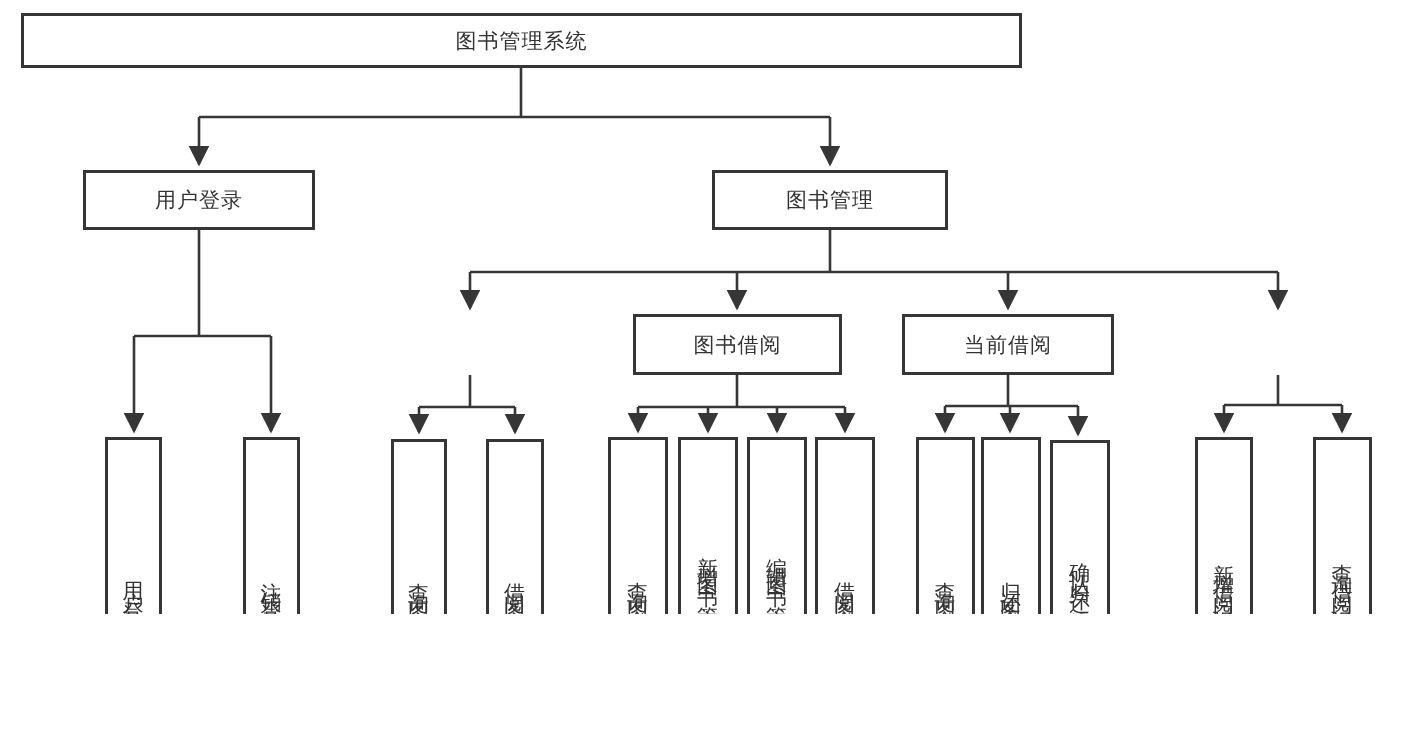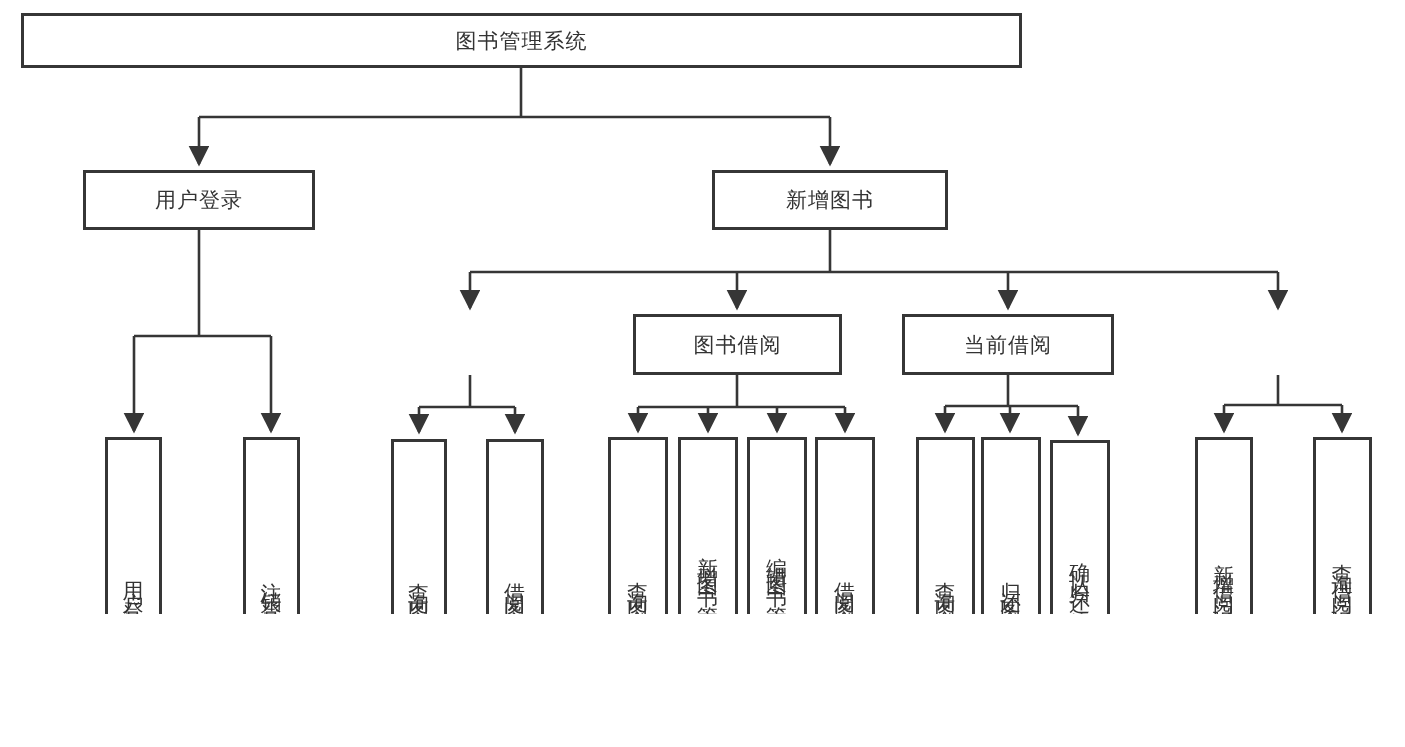--- a/index.html
+++ b/index.html
@@ -104,21 +104,21 @@
   </svg>
 
   <div class="node h" style="left:21px;top:13px;width:1001px;height:55px">
     <span>图书管理系统</span>
   </div>
 
   <div class="node h" style="left:83px;top:170px;width:232px;height:60px">
     <span>用户登录</span>
   </div>
   <div class="node h" style="left:712px;top:170px;width:236px;height:60px">
-    <span>新增图书</span>
+    <span>图书管理</span>
   </div>
 
   <div class="node h" style="left:902px;top:314px;width:212px;height:61px">
     <span>当前借阅</span>
   </div>
   <div class="node h" style="left:633px;top:314px;width:209px;height:61px">
     <span>图书借阅</span>
   </div>
 
   <div class="node v" style="left:105px;top:437px;width:57px;height:296px">

